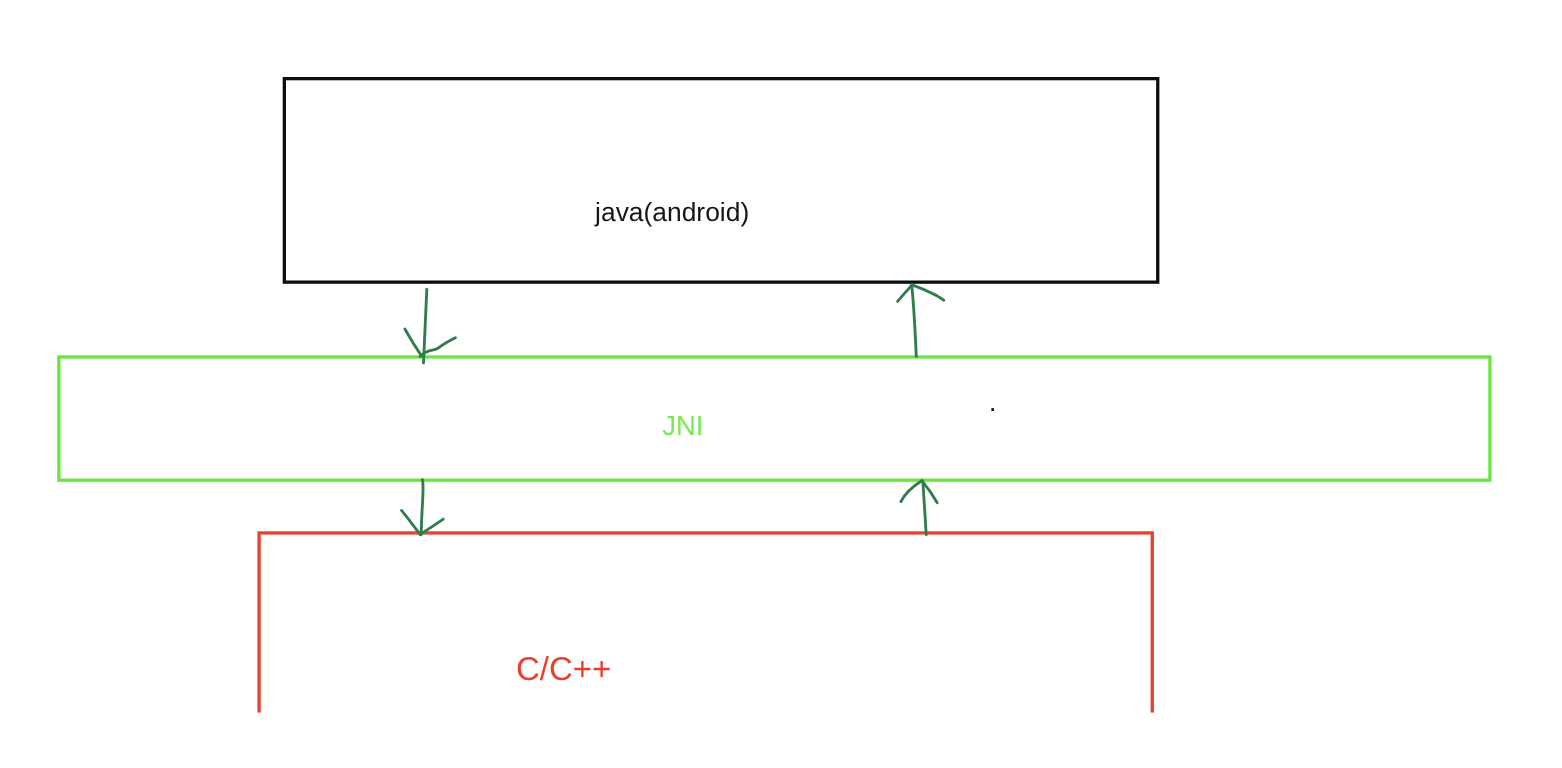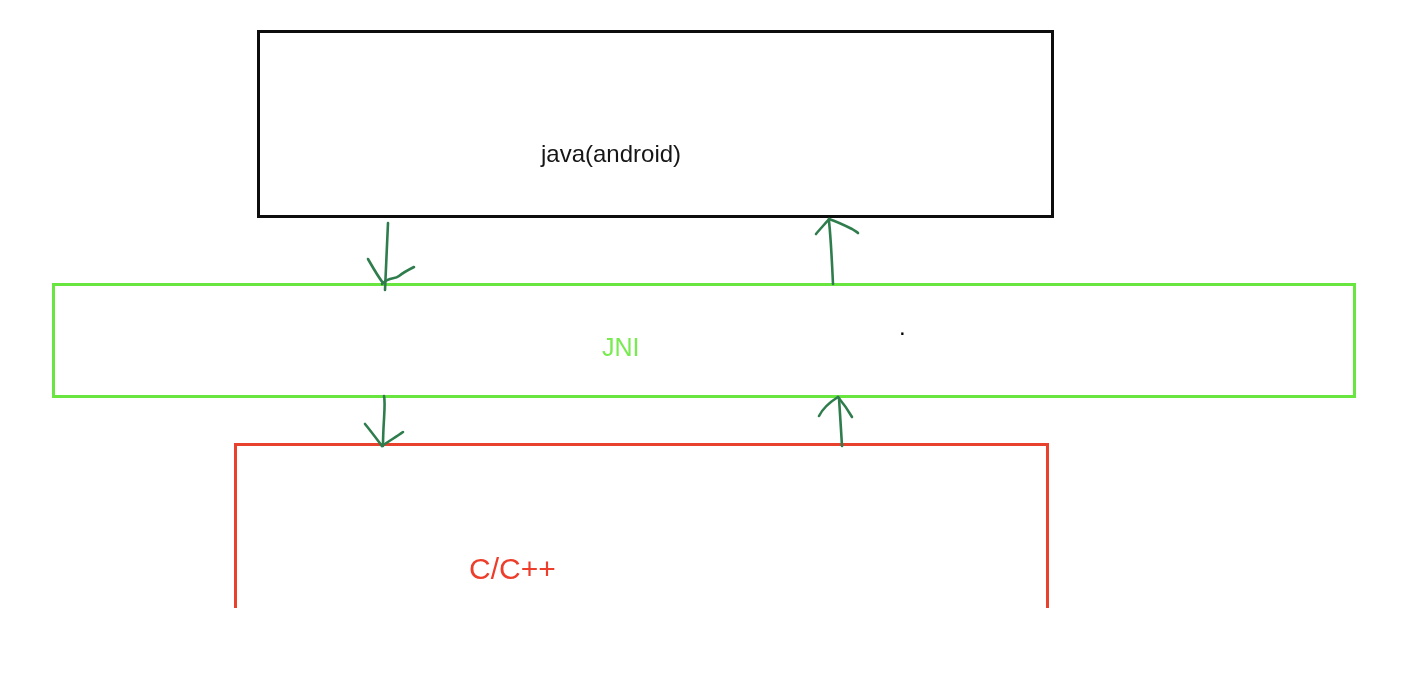--- a/index.html
+++ b/index.html
@@ -7,20 +7,21 @@
     padding: 0;
     background: #ffffff;
     font-family: "Liberation Sans", sans-serif;
   }
   .canvas {
     position: relative;
     width: 1420px;
     height: 608px;
     background: #ffffff;
     overflow: hidden;
+    margin-top: 40px;
   }
   .box {
     position: absolute;
     box-sizing: border-box;
     background: #ffffff;
   }
   .box-java {
     left: 257px; top: 30px;
     width: 797px; height: 188px;
     border: 3px solid #0d0d0d;

